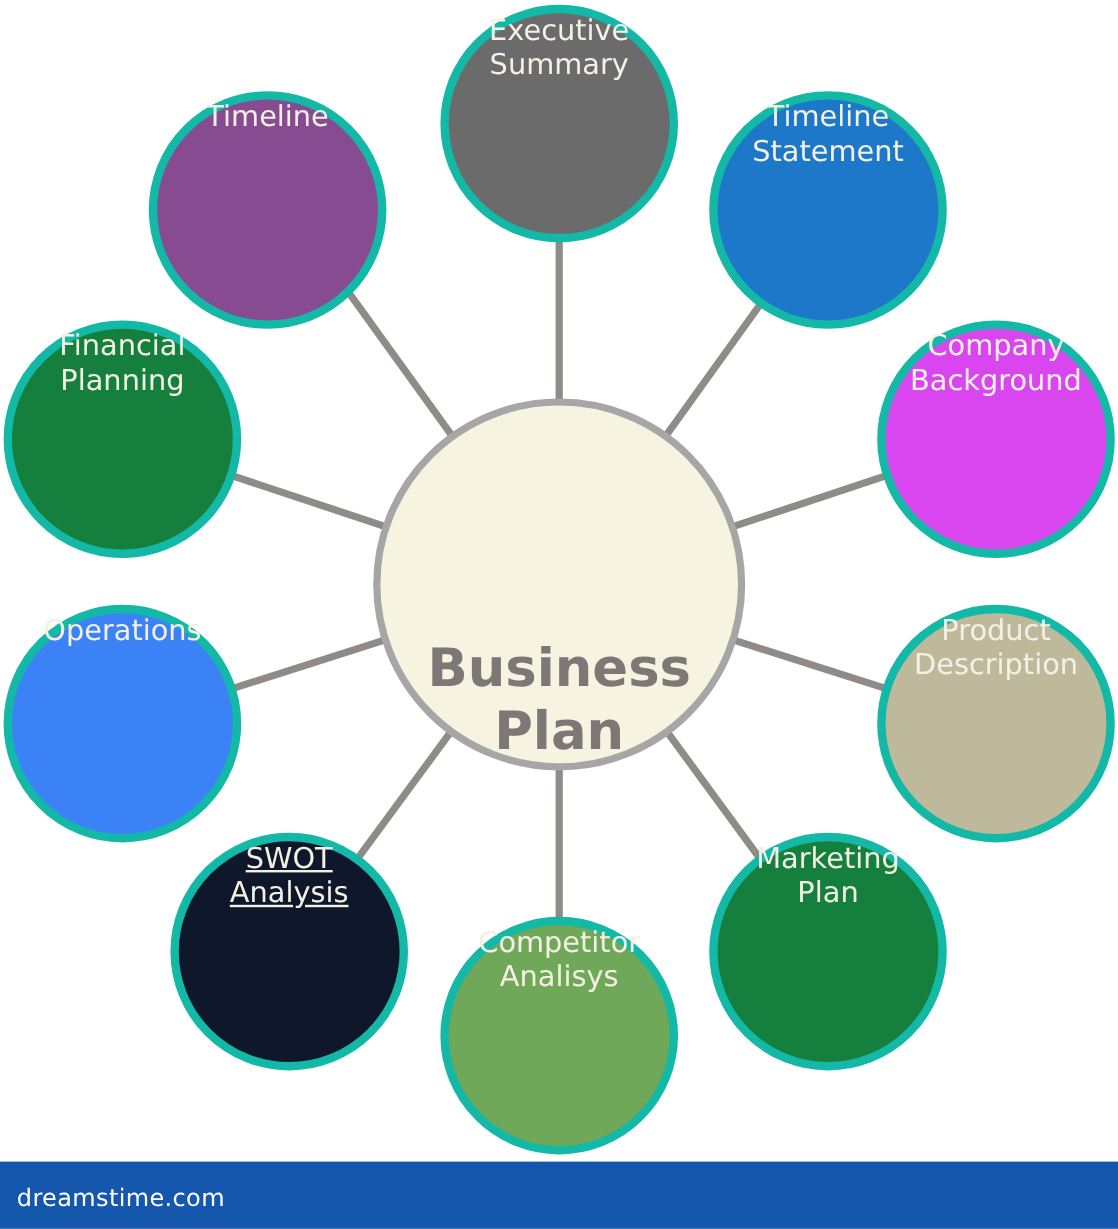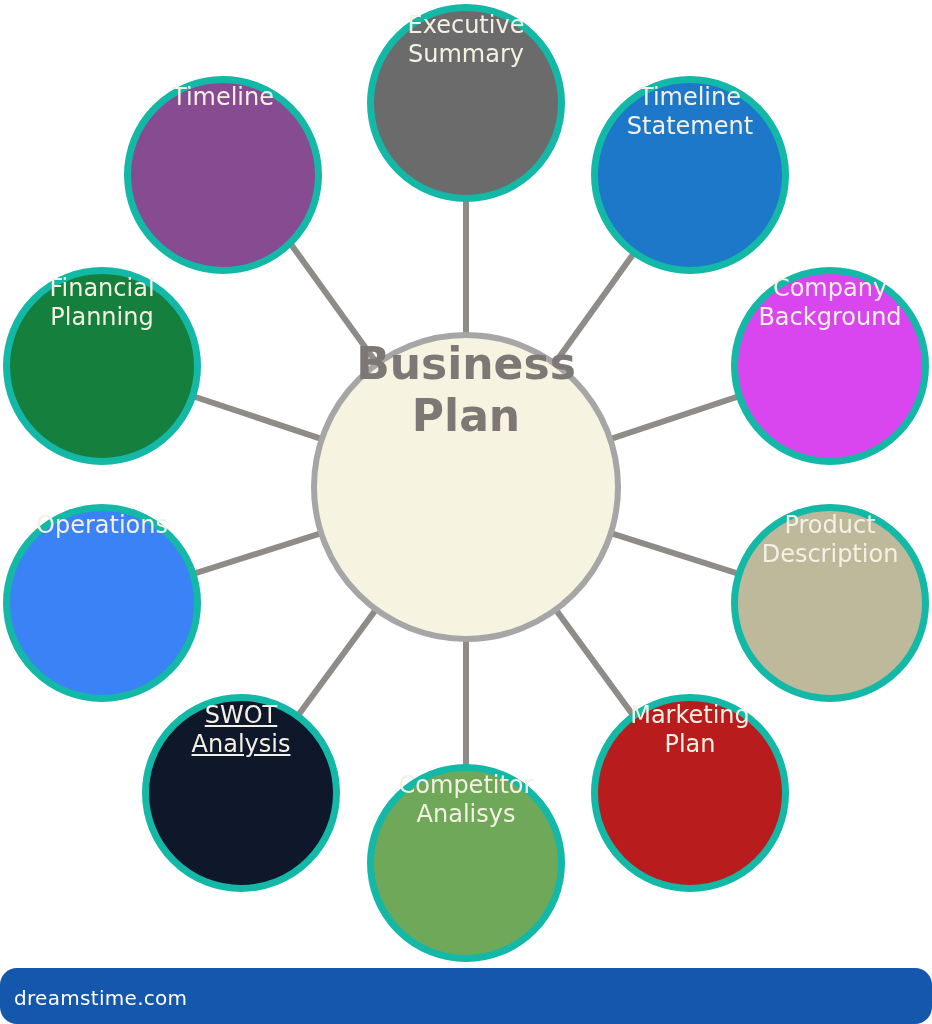--- a/index.html
+++ b/index.html
@@ -5,26 +5,26 @@
   html, body { margin: 0; padding: 0; }
   body { width: 932px; height: 1024px; background: #ffffff; position: relative; overflow: hidden;
          font-family: "DejaVu Sans", sans-serif; }
   #stage { position: absolute; left: 0; top: 0; width: 932px; height: 968px; }
   svg#links { position: absolute; left: 0; top: 0; }
   .node { position: absolute; border-radius: 50%; box-sizing: border-box;
           border: 7px solid #14b8a6; display: flex; justify-content: center;
           text-align: center; color: #f4f1e4; font-size: 24px; line-height: 29px; }
   .node span { display: block; white-space: pre-line; }
   .center { position: absolute; border-radius: 50%; box-sizing: border-box;
-            border: 6px solid #a6a6a6; background: #f7f3e1; display: flex; align-items: flex-start;
+            border: 6px solid #a6a6a6; background: #f7f3e1; display: flex; align-items: flex-end;
             justify-content: center; text-align: center; color: #7d7875; font-weight: bold;
             font-size: 44px; line-height: 52px; }
   .center span { white-space: pre-line; }
   #footer { position: absolute; left: 0; top: 968px; width: 932px; height: 56px; background: #1557ac;
-            color: #ffffff; border-radius: 17px; }
+            color: #ffffff; }
   #brand { position: absolute; left: 14px; top: 18px; font-size: 20px; letter-spacing: 0.3px; }
   #credit { position: absolute; right: 14px; top: 20px; font-family: "Liberation Sans", sans-serif;
             font-size: 14.5px; font-weight: bold; }
 </style>
 </head>
 <body>
 
 <div id="stage">
   <svg id="links" width="932" height="968">
       <line x1="466" y1="487" x2="466" y2="103" stroke="#8f8b87" stroke-width="6"></line>
@@ -48,21 +48,21 @@
 Statement</span>
       </div>
       <div class="node" style="left: 731px; top: 267px; width: 198px; height: 198px; background: #d946ef;">
         <span>Company
 Background</span>
       </div>
       <div class="node" style="left: 731px; top: 504px; width: 198px; height: 198px; background: rgb(191, 185, 156);">
         <span>Product
 Description</span>
       </div>
-      <div class="node" style="left: 591px; top: 694px; width: 198px; height: 198px; background: #b91c1c;">
+      <div class="node" style="left: 591px; top: 694px; width: 198px; height: 198px; background: #15803d;">
         <span>Marketing
 Plan</span>
       </div>
       <div class="node" style="left: 367px; top: 764px; width: 198px; height: 198px; background: rgb(112, 168, 90);">
         <span>Competitor
 Analisys</span>
       </div>
       <div class="node" style="left: 142px; top: 694px; width: 198px; height: 198px; background: #0f172a; text-decoration: underline;">
         <span>SWOT
 Analysis</span>

